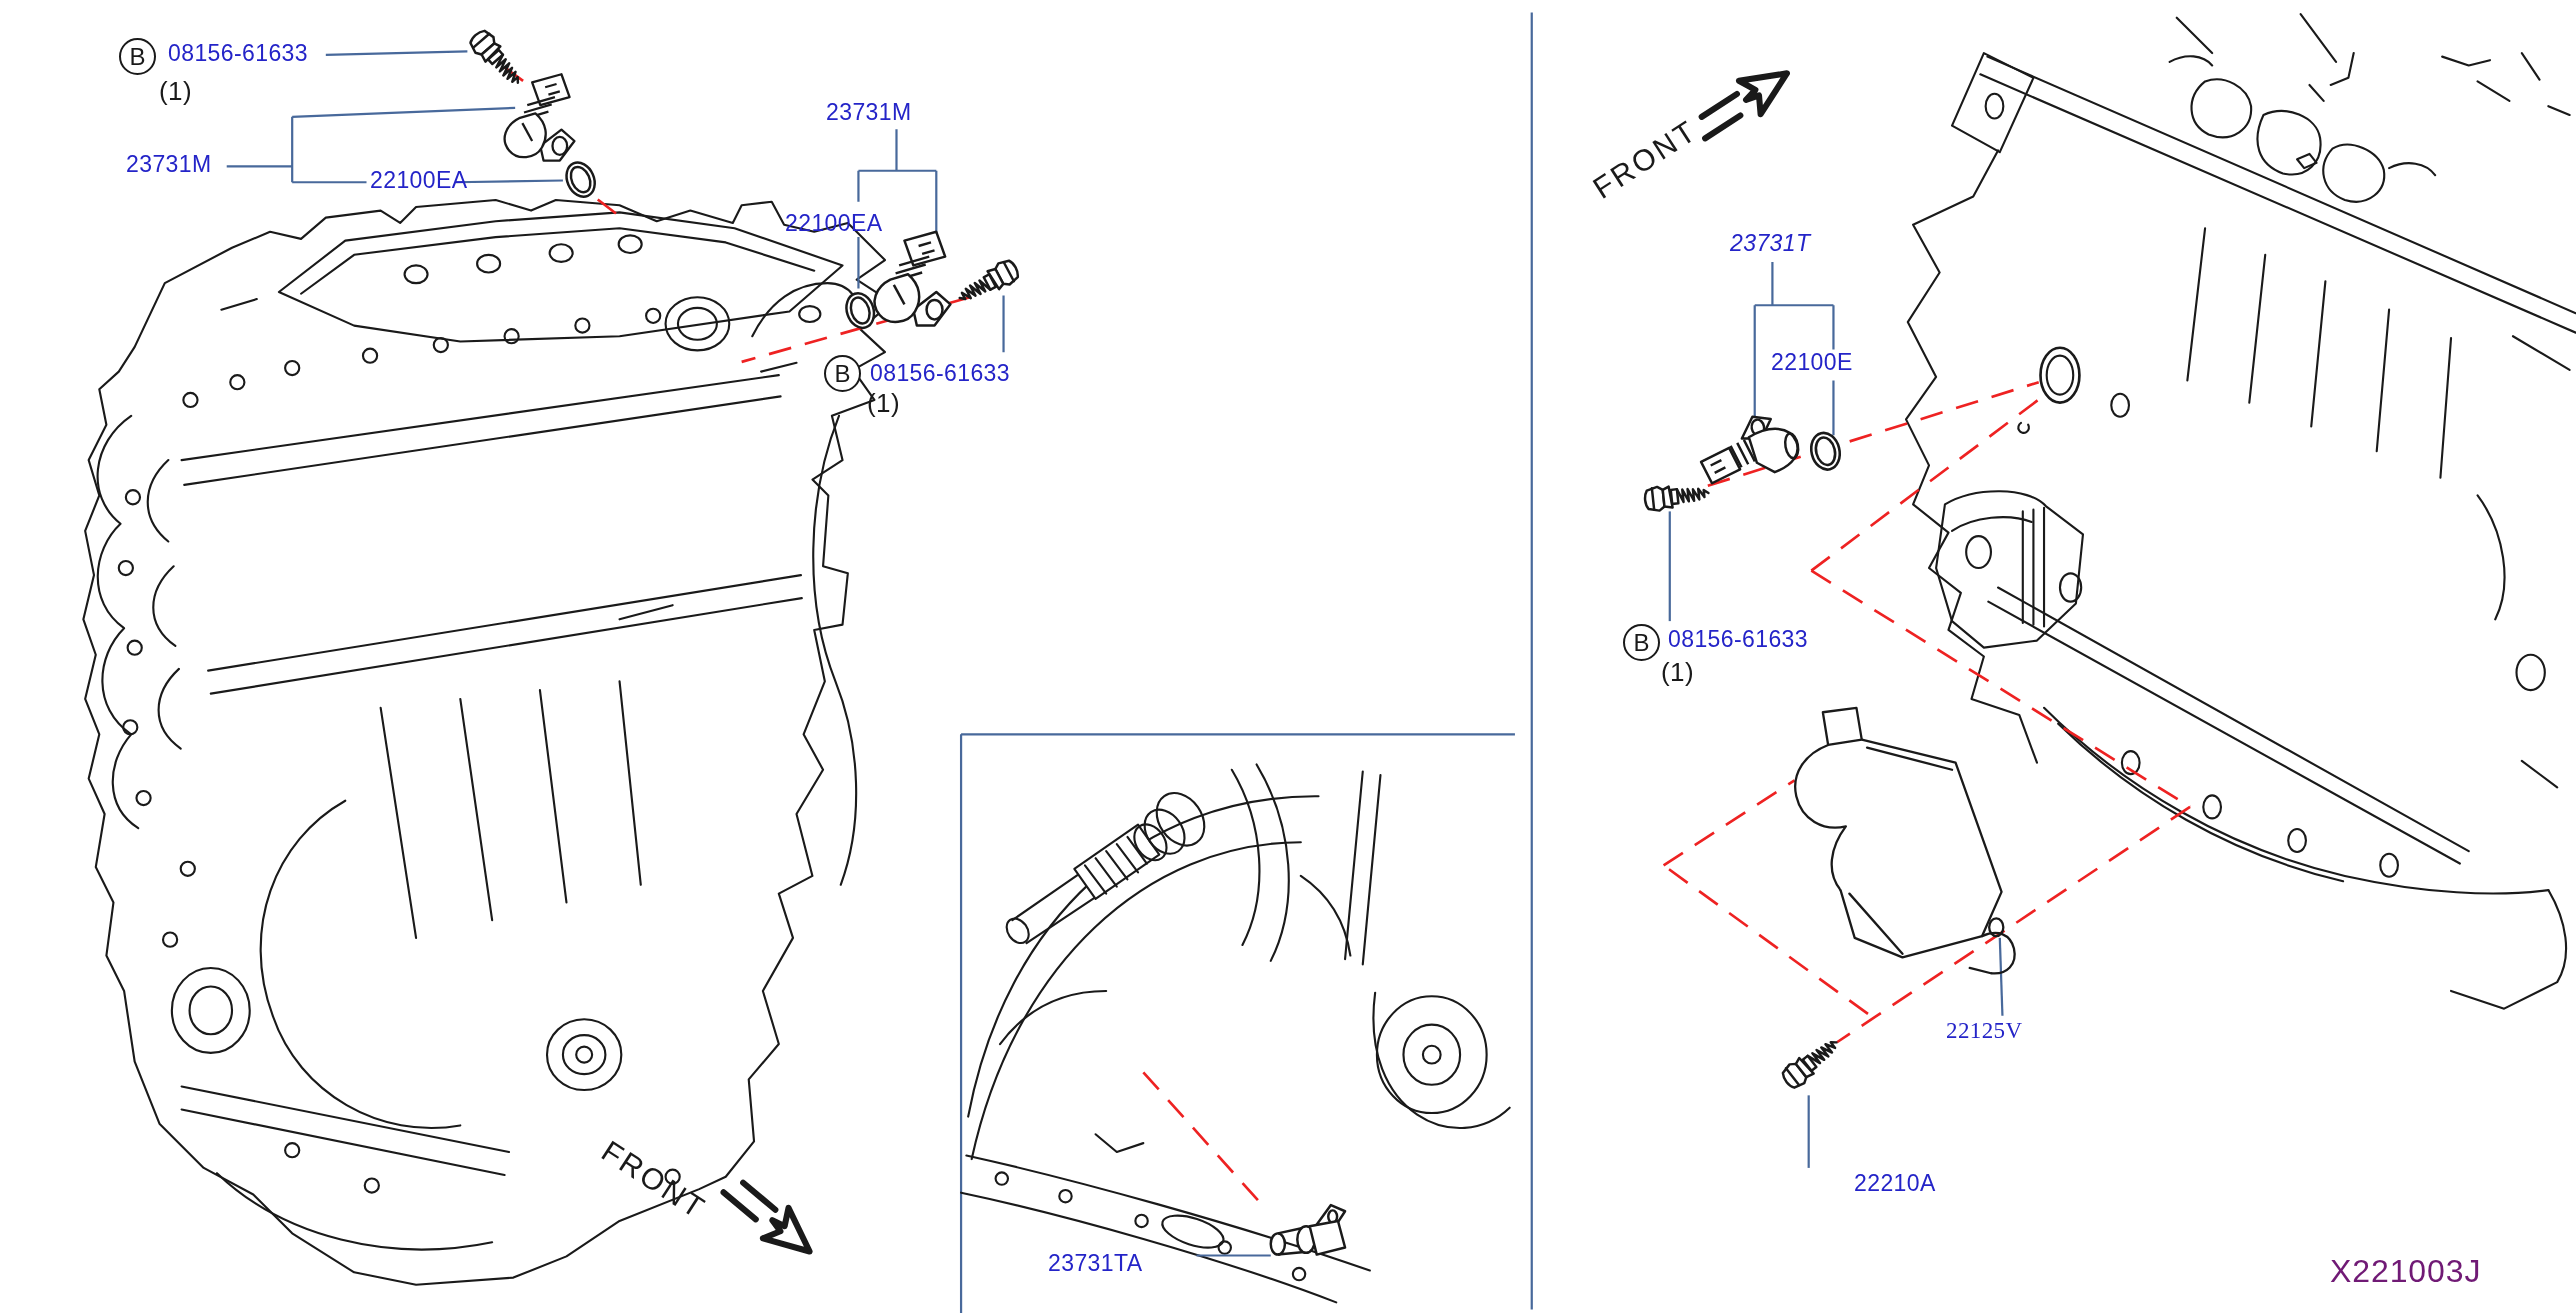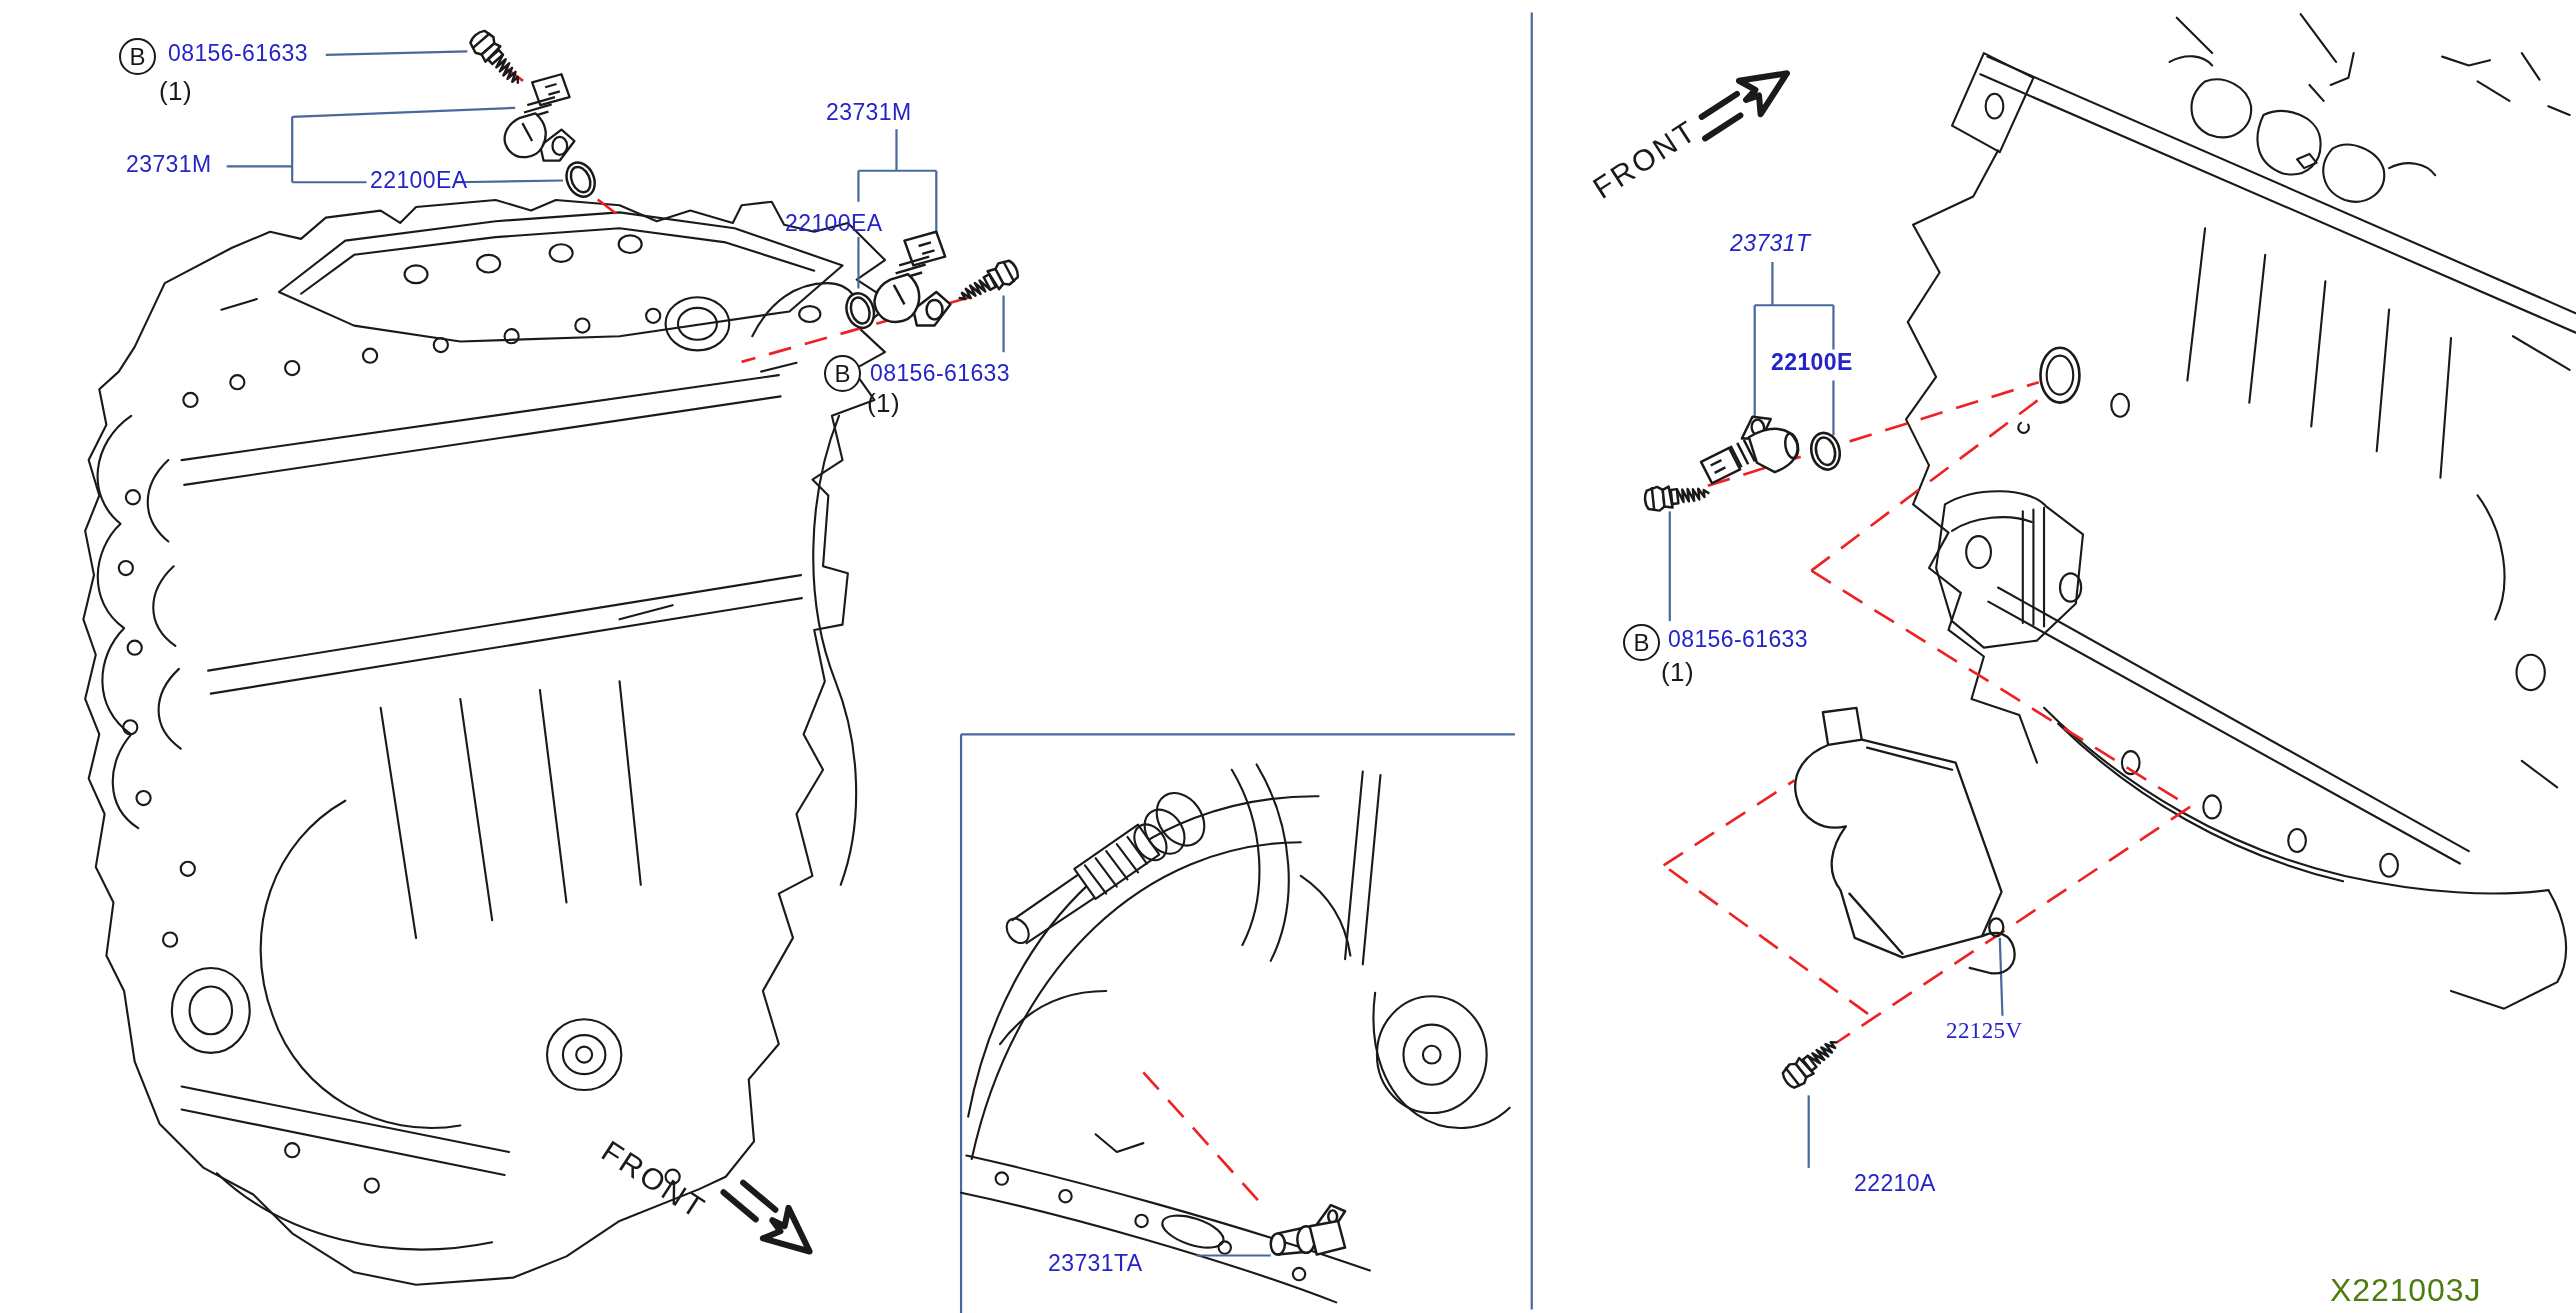--- a/index.html
+++ b/index.html
@@ -6,21 +6,21 @@
   #stage{position:relative;width:2576px;height:1313px;background:#ffffff;overflow:hidden;
          font-family:"Liberation Sans", sans-serif;}
   #art{position:absolute;left:0;top:0;}
   .lbl{position:absolute;color:#2424c8;font-size:23px;line-height:1.05;white-space:nowrap;
        letter-spacing:0.4px;}
   .qty{font-size:26px;color:#1a1a1a;}
   .badge{position:absolute;width:37px;height:37px;border:2.7px solid #1a1a1a;border-radius:50%;
          color:#1a1a1a;font-size:24px;display:flex;align-items:center;justify-content:center;
          box-sizing:border-box;background:#fff;}
   .front{position:absolute;color:#1a1a1a;font-size:30px;letter-spacing:2.7px;transform-origin:left top;}
-  .code{position:absolute;color:#4d7c0f;font-size:32px;letter-spacing:0.9px;margin-top:19px;}
+  .code{position:absolute;color:#701a75;font-size:32px;letter-spacing:0.9px;}
 </style>
 </head>
 <body>
 
 <div id="stage">
 
 <svg id="art" width="2576" height="1313" viewBox="0 0 2911 1484">
   <defs>
     <g id="bolt" stroke="#1a1a1a" stroke-width="2.8" fill="none" stroke-linejoin="round" stroke-linecap="round">
       <path d="M-14,-10 C-18,-4 -18,6 -14,11 L-2,14 L4,10 L4,-9 L-2,-13 Z" fill="#fff"></path>
@@ -251,21 +251,21 @@
 
   <div class="lbl" style="left:826px;top:100px;">23731M</div>
   <div class="lbl" style="left:785px;top:211px;">22100EA</div>
   <div class="badge" style="left:824px;top:355px;">B</div>
   <div class="lbl" style="left:870px;top:361px;">08156-61633</div>
   <div class="lbl qty" style="left:867px;top:390px;">(1)</div>
   <div class="lbl" style="left:1048px;top:1251px;">23731TA</div>
 
   <div class="front" style="left:1587px;top:177px;transform:rotate(-33deg);">FRONT</div>
   <div class="lbl" style="left:1730px;top:231px;font-style:italic;">23731T</div>
-  <div class="lbl" style="left:1771px;top:350px;font-weight:bold;">22100E</div>
+  <div class="lbl" style="left:1771px;top:350px;">22100E</div>
   <div class="badge" style="left:1623px;top:624px;">B</div>
   <div class="lbl" style="left:1668px;top:627px;">08156-61633</div>
   <div class="lbl qty" style="left:1661px;top:659px;">(1)</div>
   <div class="lbl" style="left:1946px;top:1019px;font-family:Liberation Serif, serif;">22125V</div>
   <div class="lbl" style="left:1854px;top:1171px;">22210A</div>
 
   <div class="front" style="left:614px;top:1134px;transform:rotate(33deg);">FRONT</div>
 
   <div class="code" style="left:2330px;top:1253px;">X221003J</div>
 </div>

